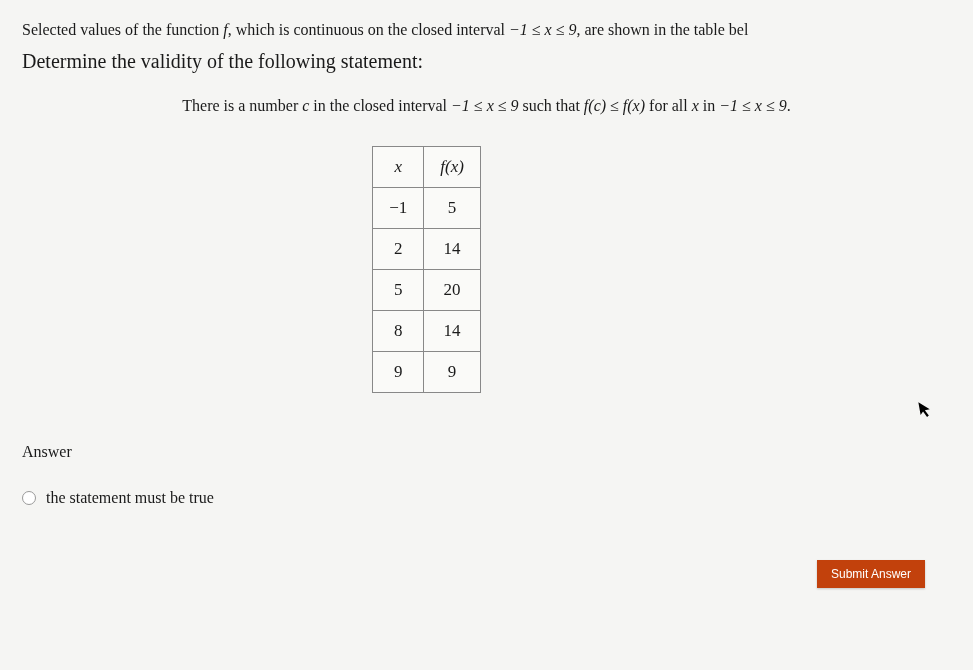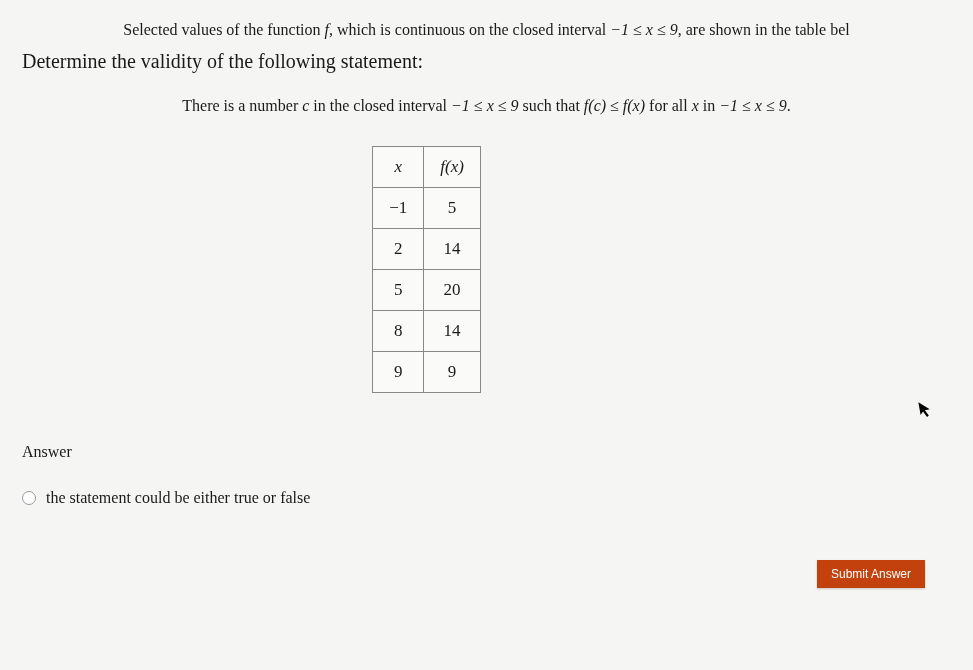--- a/index.html
+++ b/index.html
@@ -13,21 +13,20 @@
       background: #f5f5f3;
       font-family: Georgia, 'Times New Roman', serif;
       color: #1a1a1a;
       padding: 18px 22px;
       position: relative;
     }
     .question-text {
       font-size: 16px;
       line-height: 1.5;
       margin-bottom: 4px;
-      text-align: center;
     }
     .question-text-2 {
       font-size: 20px;
       line-height: 1.5;
       margin-bottom: 18px;
     }
     .statement {
       font-size: 16px;
       line-height: 1.5;
       margin-bottom: 28px;
@@ -150,21 +149,21 @@
     </tr>
   </tbody>
     </table>
 </div>
 
 <div class="answer-heading">Answer</div>
 
 <div class="options">
   <div class="option-row">
     <div class="radio"></div>
-    <span>the statement could be either true or false</span>
+    <span>the statement must be true</span>
   </div>
 </div>
 
 <button class="submit-btn">Submit Answer</button>
 
 <div class="cursor">
   <svg width="14" height="18" viewBox="0 0 14 18">
       <path d="M1 1 L1 14 L4 11 L7 17 L9 16 L6 10 L11 10 Z" fill="#000"></path>
     </svg>
 </div>

